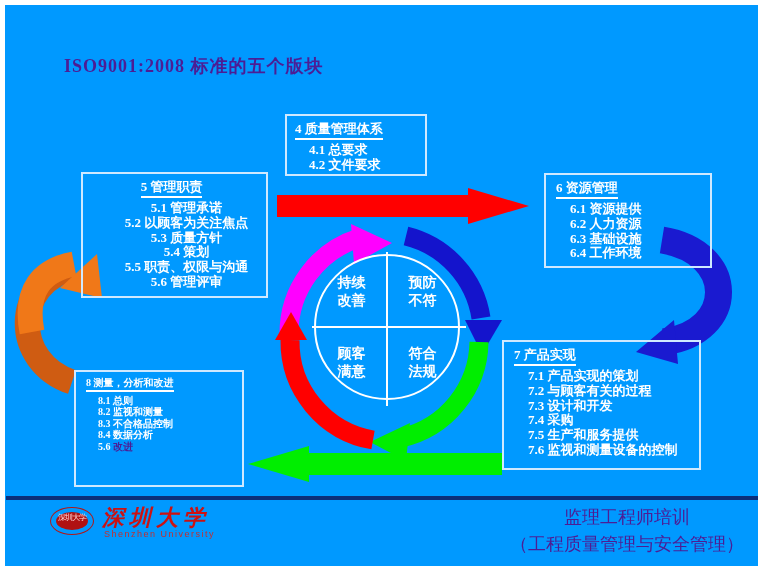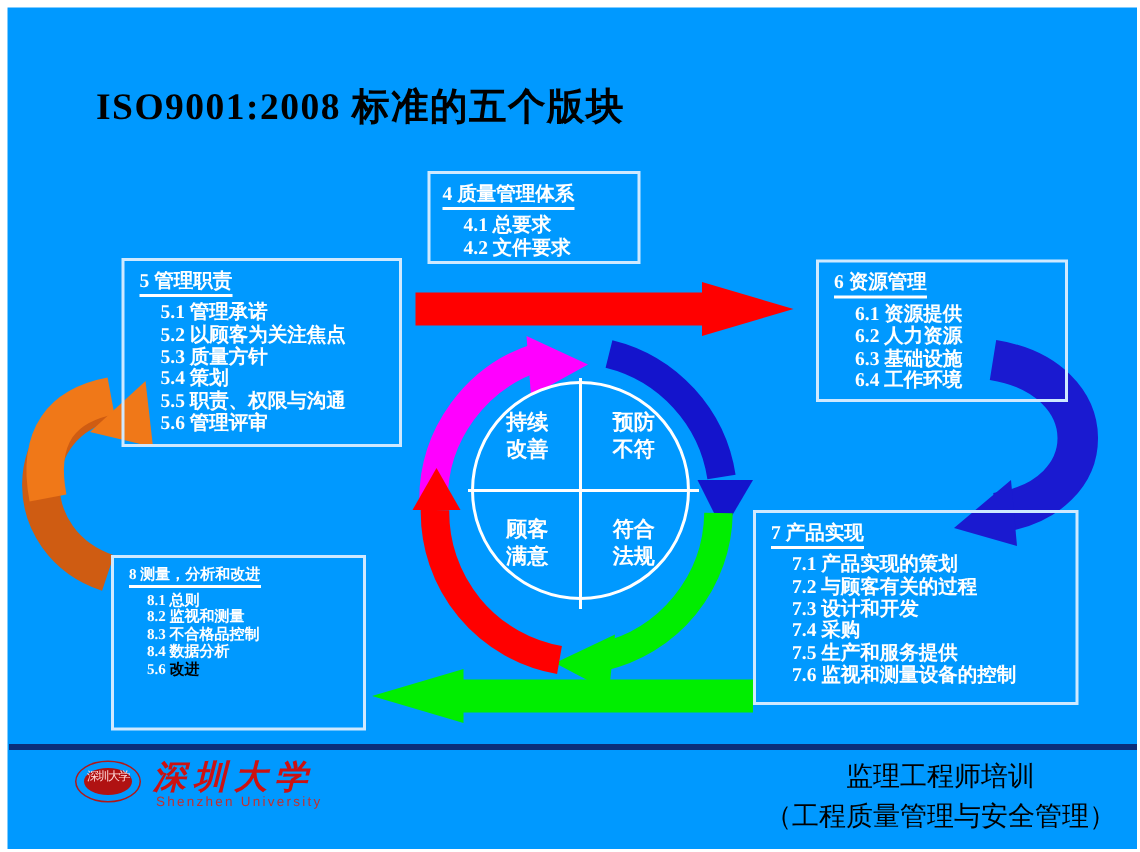--- a/index.html
+++ b/index.html
@@ -18,23 +18,23 @@
     position:absolute;left:0;top:0;width:760px;height:568px;
     box-sizing:border-box;
     border:3px solid #ffffff;
     pointer-events:none;
     z-index:60;
   }
 
   
   #title{
     position:absolute;left:62px;top:52px;
-    color:#000000;
-    font-family:"Liberation Serif","DejaVu Serif",serif;
-    font-size:25px;
+    color:#4c1d95;
+    font-family:"Liberation Serif","DejaVu Serif",serif;
+    font-size:18px;
     font-weight:700;
     letter-spacing:1px;
     white-space:nowrap;
   }
 
   
   .box{
     position:absolute;
     box-sizing:border-box;
     border:2px solid #cfe9ff;
@@ -46,30 +46,30 @@
   }
   .box .hd{
     display:inline-block;
     border-bottom:2px solid #ffffff;
     padding-bottom:0px;
     white-space:nowrap;
   }
   .box .hdwrap{padding:4px 16px 2px 10px;}
   .box ul{list-style:none;margin:0;padding:1px 0 4px 24px;}
   .box li{white-space:nowrap;line-height:1.14;}
-  .red{color:#000000;}
+  .red{color:#4c1d95;}
 
   
   #box4{left:283px;top:112px;width:142px;height:62px;font-size:13px;}
   #box4 .hdwrap{padding-left:8px;}
   #box4 ul{padding-left:22px;}
 
-  #box5{left:79px;top:170px;width:187px;height:126px;font-size:13px;}
+  #box5{left:79px;top:170px;width:187px;height:126px;font-size:13px;text-align:center;}
   #box6{left:526px;top:171px;width:168px;height:95px;font-size:13px;margin-left:16px;}
-  #box7{left:500px;top:338px;width:217px;height:130px;font-size:13px;}
+  #box7{left:500px;top:338px;width:199px;height:130px;font-size:13px;}
   #box8{left:72px;top:368px;width:170px;height:117px;font-size:10px;}
   #box8 ul{padding-left:22px;}
 
   
   #circle{
     position:absolute;left:312px;top:252px;width:146px;height:146px;
     border-radius:50%;
     border:2px solid #ffffff;
     box-sizing:border-box;
     z-index:20;
@@ -120,21 +120,21 @@
   #logo-en{
     position:absolute;left:54px;top:24px;
     color:#c03030;
     font-size:9px;letter-spacing:1.5px;
     white-space:nowrap;
     font-family:"Liberation Sans",sans-serif;
   }
   #foot-text{
     position:absolute;right:18px;top:4px;
     text-align:center;
-    color:#000000;
+    color:#4c1d95;
     font-family:"Liberation Serif","DejaVu Serif",serif;
     font-size:18px;
     line-height:1.5;
   }
   #foot-text div{white-space:nowrap;}
 </style>
 </head>
 <body>
 
 <div id="slide">

